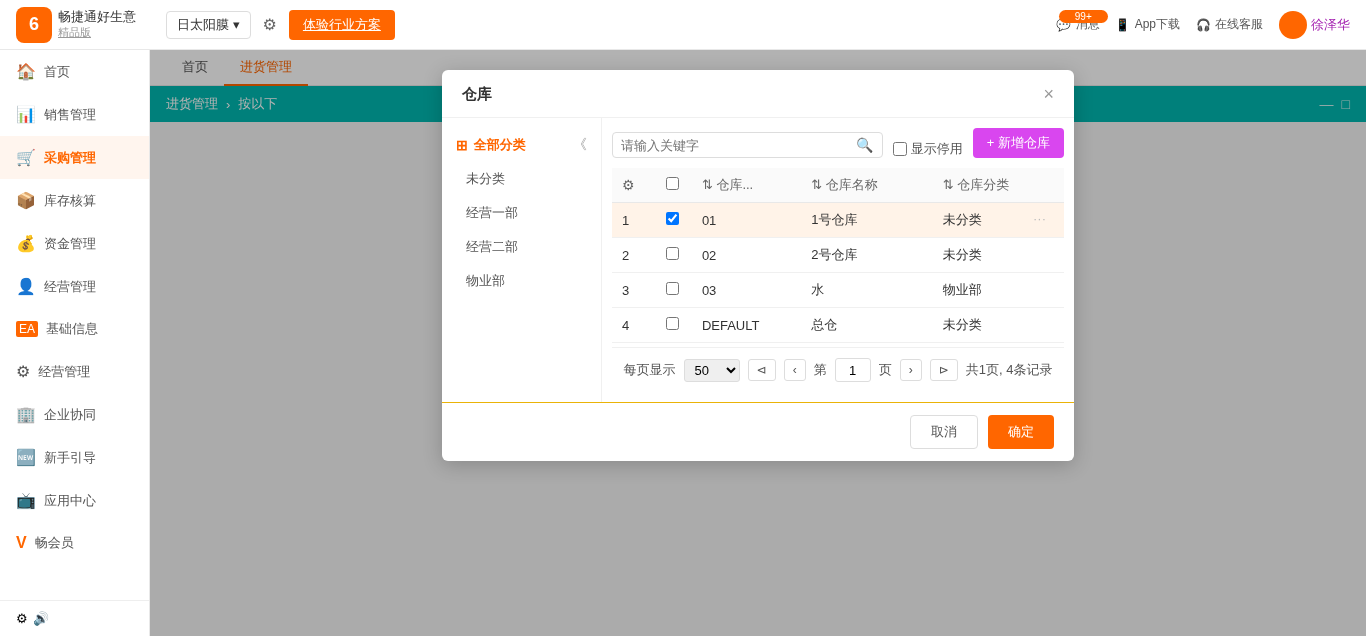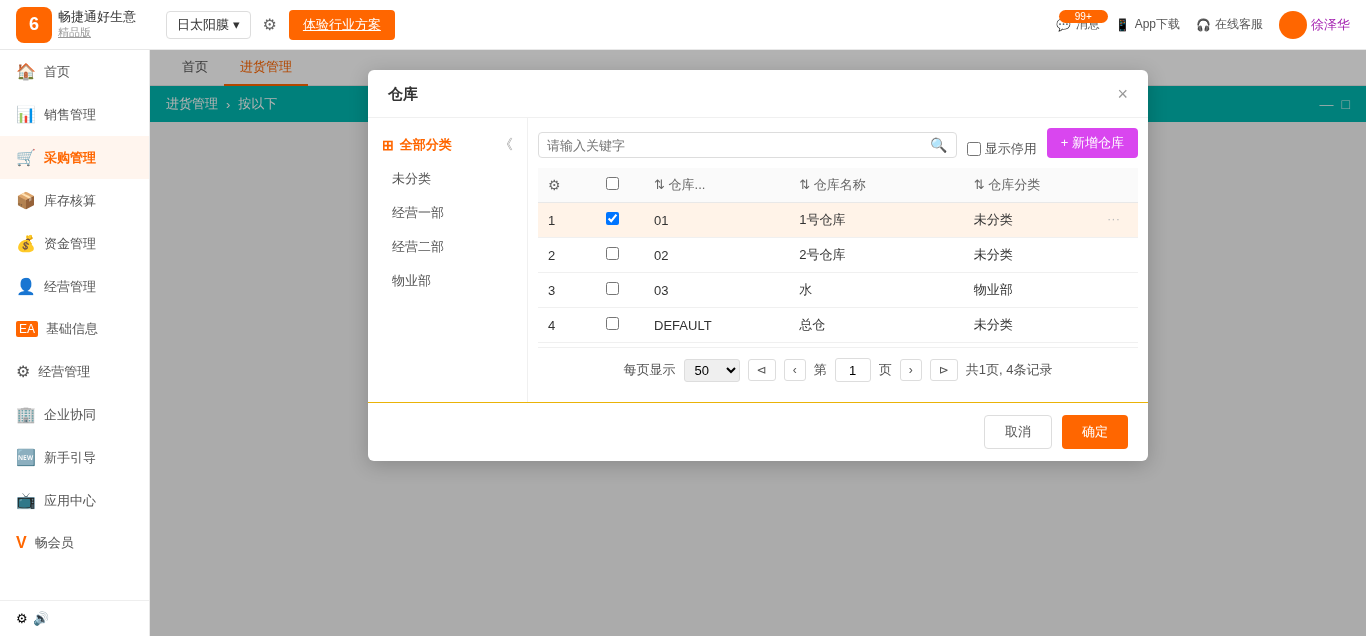--- a/index.html
+++ b/index.html
@@ -141,21 +141,21 @@
       display: flex;
       align-items: flex-start;
       justify-content: center;
       padding-top: 20px;
     }
 
     
     .dialog {
       background: #fff;
       border-radius: 6px;
-      width: 780px;
+      width: 632px;
       max-height: 560px;
       display: flex;
       flex-direction: column;
       box-shadow: 0 4px 20px rgba(0,0,0,0.2);
     }
     .dialog-header {
       display: flex; align-items: center; justify-content: space-between;
       padding: 14px 20px 12px;
       border-bottom: 1px solid #f0f0f0;
       font-size: 15px; font-weight: bold; color: #333;

